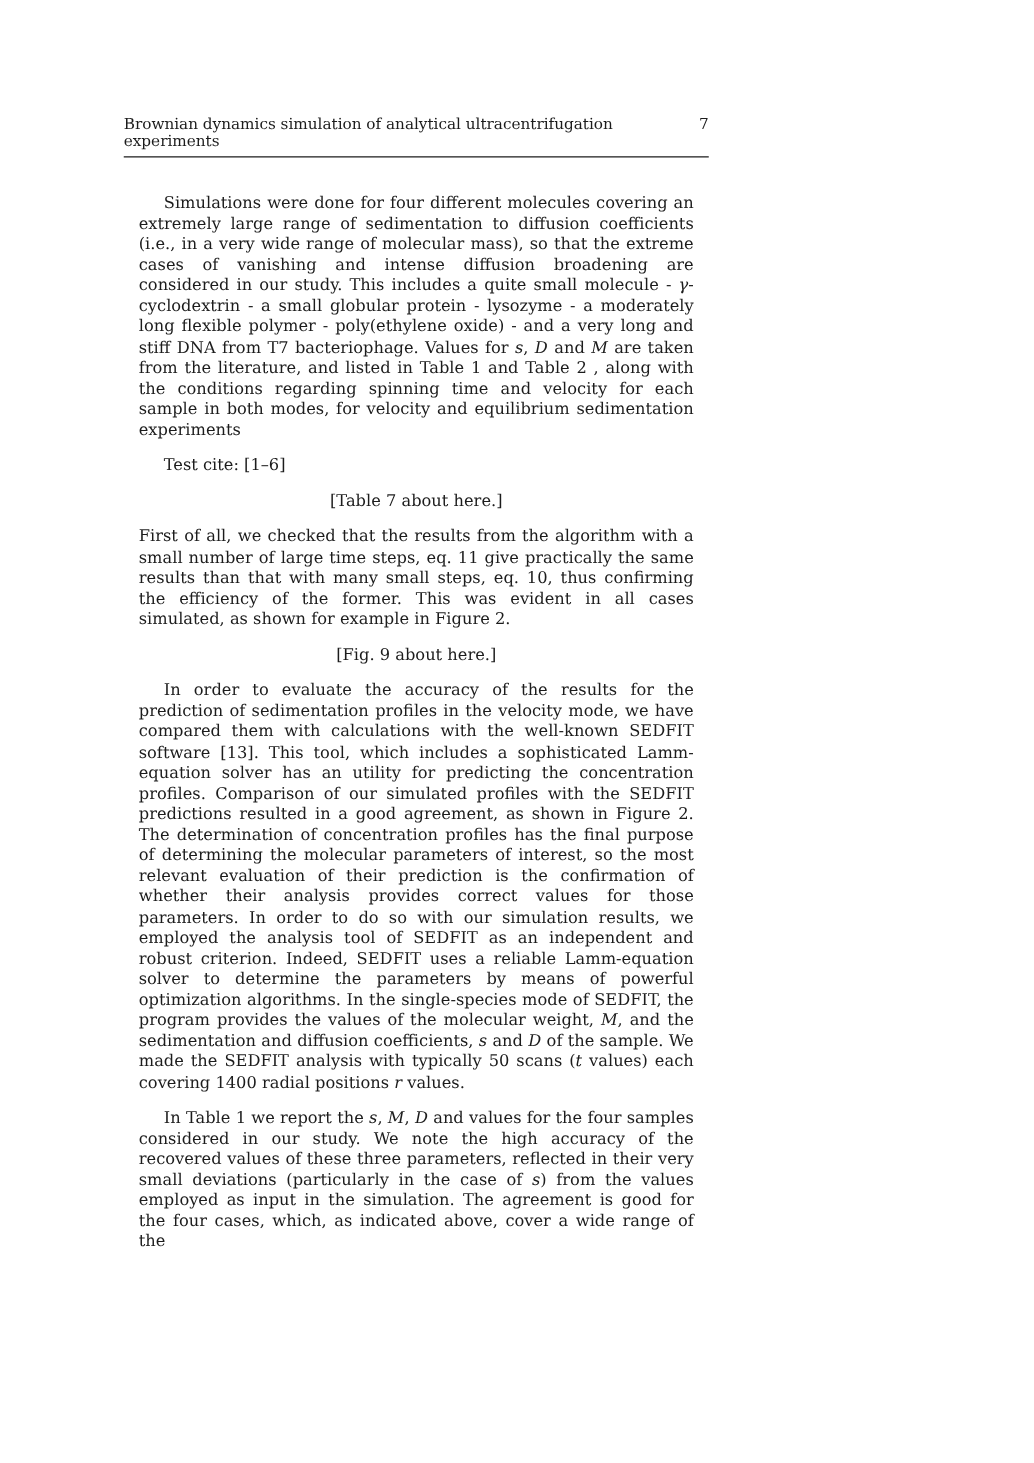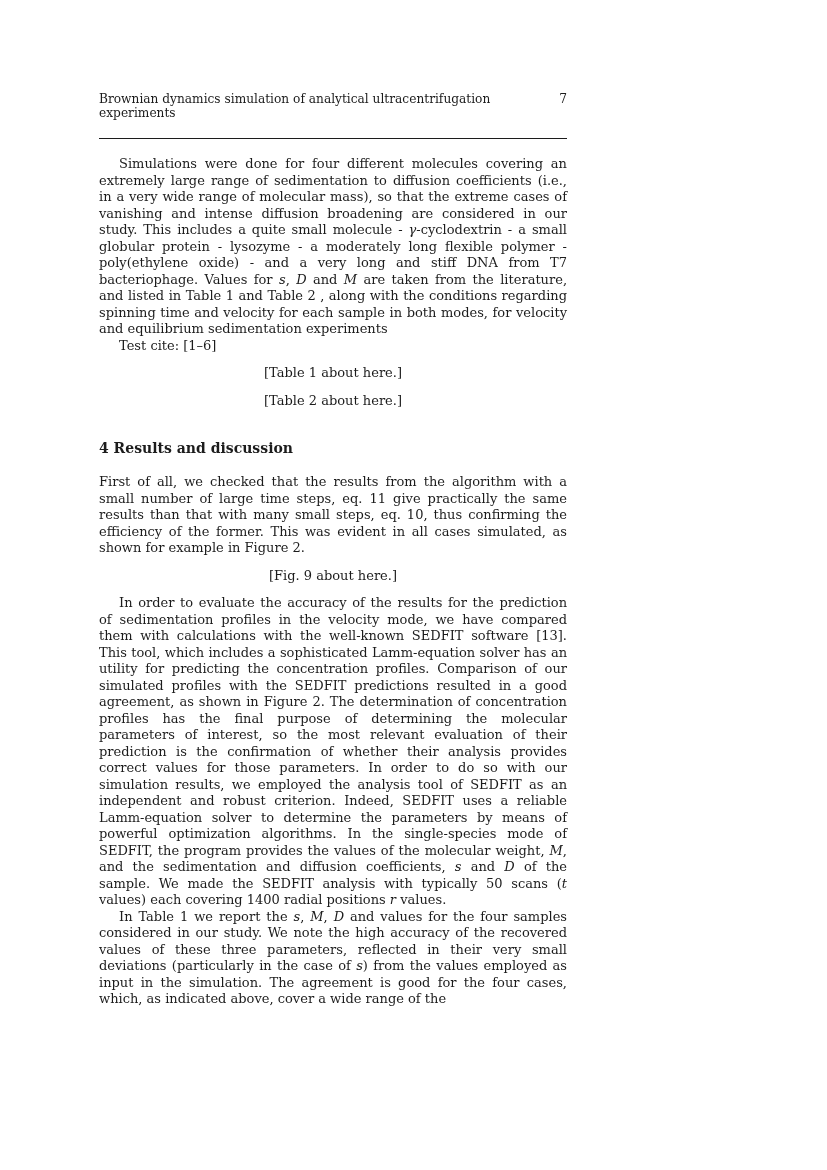--- a/index.html
+++ b/index.html
@@ -21,34 +21,34 @@
     left: 99px;
     top: 92px;
     width: 468px;
   }
   .running-head {
     display: flex;
     justify-content: space-between;
     align-items: flex-start;
     font-size: 12.2px;
     line-height: 14px;
-    padding-bottom: 18px;
+    padding-bottom: 5px;
     border-bottom: 1px solid #1c1c1c;
   }
   .running-head .page-number {
     padding-left: 12px;
   }
   .article {
     padding-top: 17px;
   }
   .para {
     font-size: 13px;
     line-height: 16.5px;
     text-align: justify;
-    margin: 0;
+    margin: 12px;
     hyphens: auto;
   }
   .para.indent {
     text-indent: 20px;
   }
   .center-note {
     font-size: 13px;
     line-height: 16.5px;
     text-align: center;
     margin: 11px 0;
@@ -68,22 +68,20 @@
 
 <div class="page">
   <div class="content">
     <div class="running-head">
       <span class="running-title">Brownian dynamics simulation of analytical ultracentrifugation experiments</span>
       <span class="page-number">7</span>
     </div>
     <div class="article">
         <p class="para indent"><span>Simulations were done for four different molecules covering an extremely large range of sedimentation to diffusion coefficients (i.e., in a very wide range of molecular mass), so that the extreme cases of vanishing and intense diffusion broadening are considered in our study. This includes a quite small molecule - </span><i>γ</i><span>-cyclodextrin - a small globular protein - lysozyme - a moderately long flexible polymer - poly(ethylene oxide) - and a very long and stiff DNA from T7 bacteriophage. Values for </span><i>s</i><span>, </span><i>D</i><span> and </span><i>M</i><span> are taken from the literature, and listed in Table 1 and Table 2 , along with the conditions regarding spinning time and velocity for each sample in both modes, for velocity and equilibrium sedimentation experiments</span></p>
         <p class="para indent"><span>Test cite: [1–6]</span></p>
-        <p class="center-note">[Table 1 about here.]</p>
-        <p class="center-note">[Table 2 about here.]</p>
-        <h2 class="heading">4 Results and discussion</h2>
+        <p class="center-note">[Table 7 about here.]</p>
         <p class="para"><span>First of all, we checked that the results from the algorithm with a small number of large time steps, eq. 11 give practically the same results than that with many small steps, eq. 10, thus confirming the efficiency of the former. This was evident in all cases simulated, as shown for example in Figure 2.</span></p>
         <p class="center-note">[Fig. 9 about here.]</p>
         <p class="para indent"><span>In order to evaluate the accuracy of the results for the prediction of sedimentation profiles in the velocity mode, we have compared them with calculations with the well-known SEDFIT software [13]. This tool, which includes a sophisticated Lamm-equation solver has an utility for predicting the concentration profiles. Comparison of our simulated profiles with the SEDFIT predictions resulted in a good agreement, as shown in Figure 2. The determination of concentration profiles has the final purpose of determining the molecular parameters of interest, so the most relevant evaluation of their prediction is the confirmation of whether their analysis provides correct values for those parameters. In order to do so with our simulation results, we employed the analysis tool of SEDFIT as an independent and robust criterion. Indeed, SEDFIT uses a reliable Lamm-equation solver to determine the parameters by means of powerful optimization algorithms. In the single-species mode of SEDFIT, the program provides the values of the molecular weight, </span><i>M</i><span>, and the sedimentation and diffusion coefficients, </span><i>s</i><span> and </span><i>D</i><span> of the sample. We made the SEDFIT analysis with typically 50 scans (</span><i>t</i><span> values) each covering 1400 radial positions </span><i>r</i><span> values.</span></p>
         <p class="para indent"><span>In Table 1 we report the </span><i>s</i><span>, </span><i>M</i><span>, </span><i>D</i><span> and values for the four samples considered in our study. We note the high accuracy of the recovered values of these three parameters, reflected in their very small deviations (particularly in the case of </span><i>s</i><span>) from the values employed as input in the simulation. The agreement is good for the four cases, which, as indicated above, cover a wide range of the</span></p>
       </div>
   </div>
 </div>
 
 </body></html>

